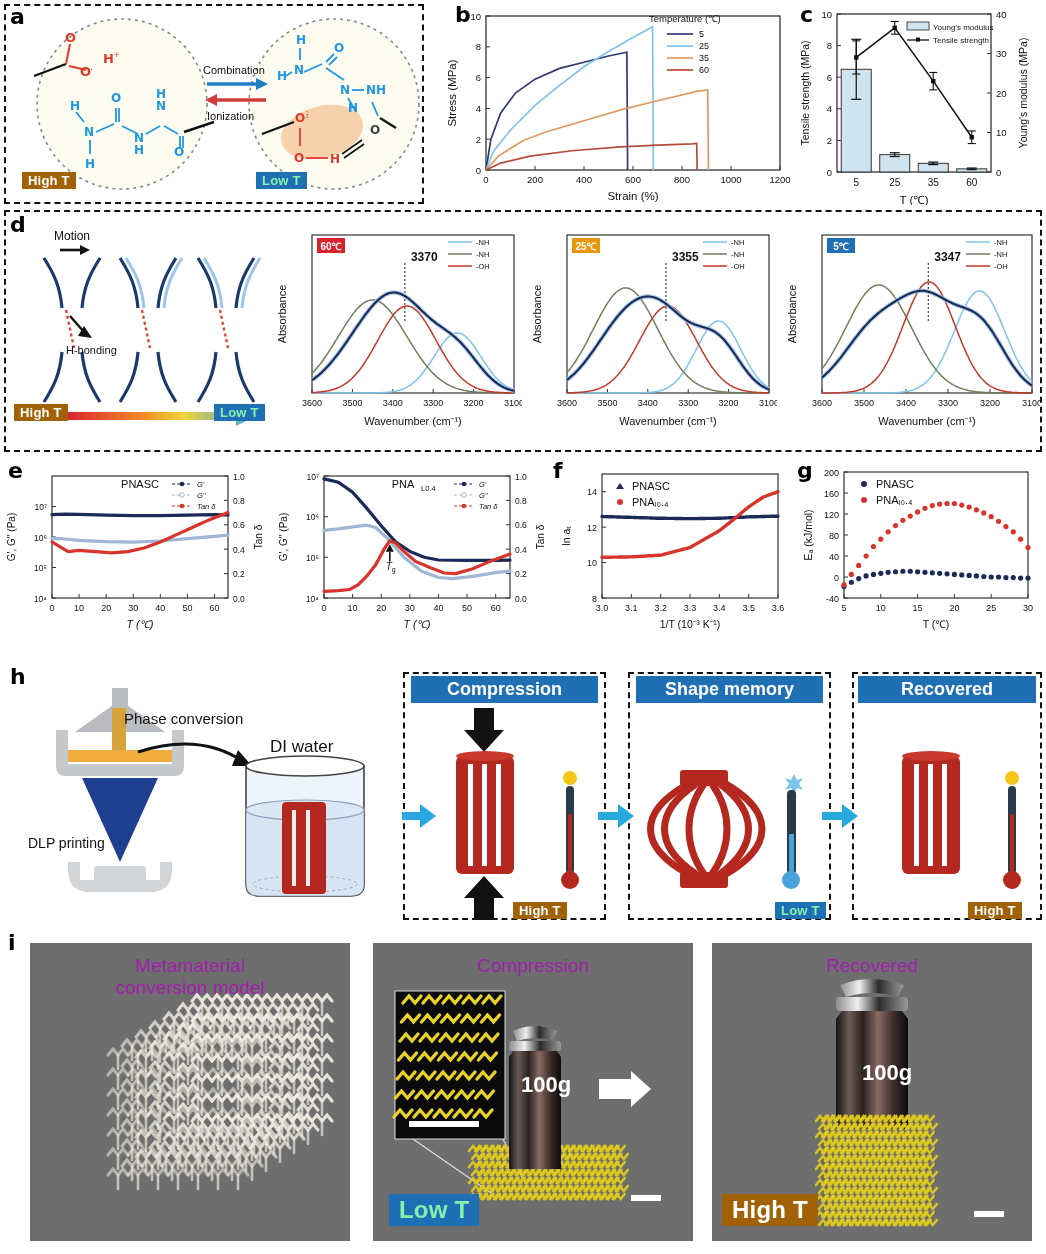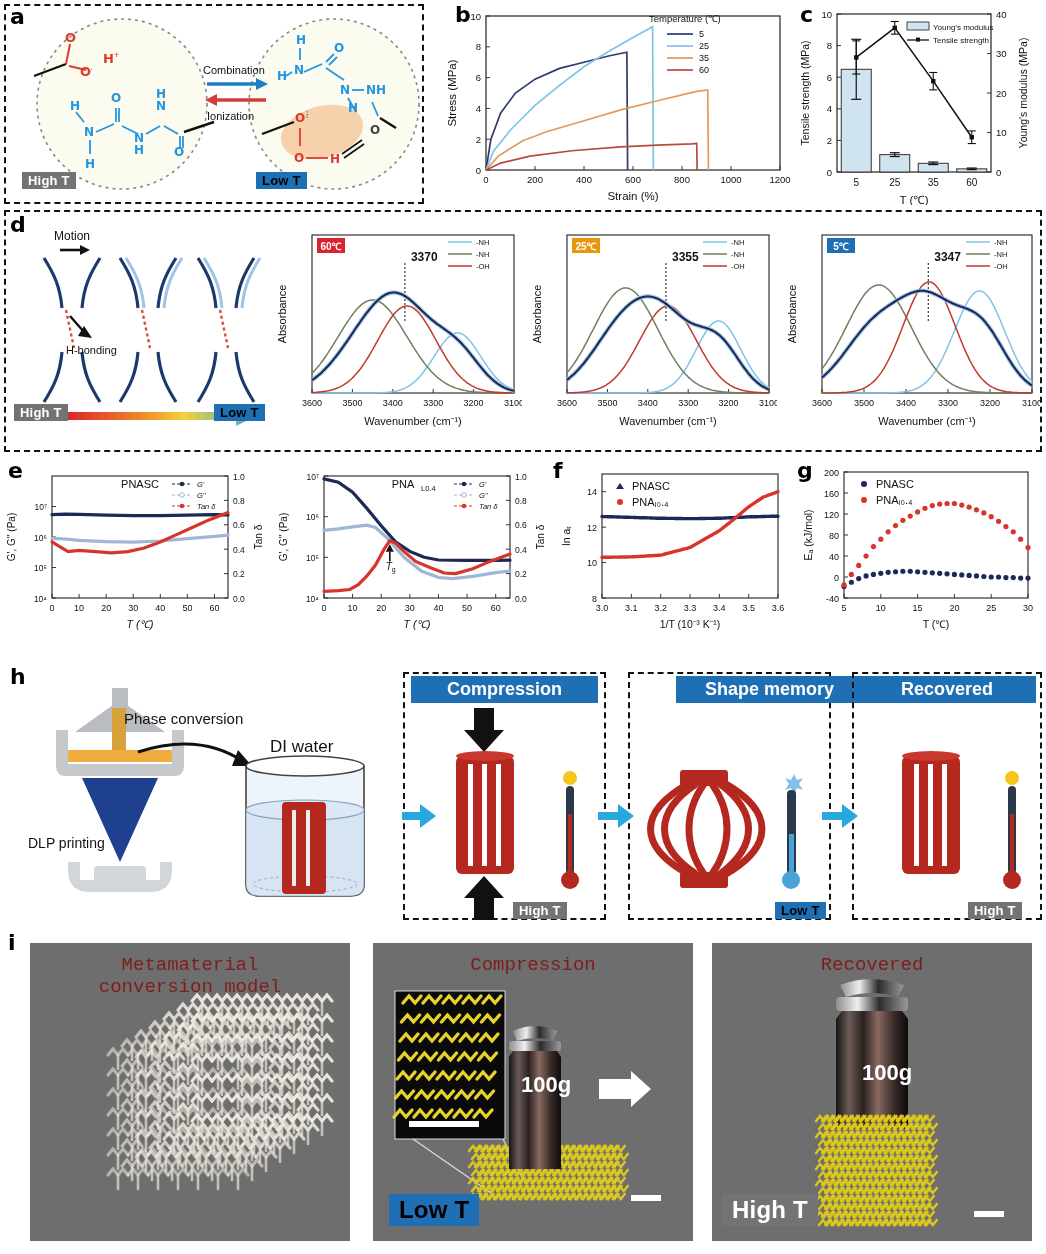--- a/index.html
+++ b/index.html
@@ -1,25 +1,25 @@
 <!DOCTYPE html>
 <html><head>
 <meta charset="utf-8">
 <style>
   html,body{margin:0;padding:0;background:#fff;}
   body{width:1046px;height:1254px;font-family:"Liberation Sans",sans-serif;color:#111;position:relative;overflow:hidden;}
   .fig{position:absolute;inset:0;}
   .panel-letter{position:absolute;font-weight:bold;font-size:22px;font-family:"DejaVu Sans",sans-serif;color:#000;z-index:40;}
   .dashed-box{position:absolute;border:2.5px dashed #111;box-sizing:border-box;}
-  .tagHigh{background:#737373;color:#fff;font-weight:bold;padding:1px 6px;font-size:13px;letter-spacing:.2px;display:inline-block;}
-  .tagLow{background:#1f6fb5;color:#000000;font-weight:bold;padding:1px 6px;font-size:13px;letter-spacing:.2px;display:inline-block;}
+  .tagHigh{background:#a16207;color:#fff;font-weight:bold;padding:1px 6px;font-size:13px;letter-spacing:.2px;display:inline-block;}
+  .tagLow{background:#1f6fb5;color:#86efac;font-weight:bold;padding:1px 6px;font-size:13px;letter-spacing:.2px;display:inline-block;}
   .blueHdr{background:#1f6fb5;color:#fff;font-weight:bold;font-size:18px;text-align:center;padding:3px 0;}
   svg{display:block;}
   .imgbox{position:absolute;background:#6e6e6e;overflow:hidden;}
-  .whiteTxt{color:#7f1d1d;font-size:19px;text-align:center;line-height:1.15;position:absolute;width:100%;font-family:Liberation Mono, monospace;}
+  .whiteTxt{color:#a21caf;font-size:19px;text-align:center;line-height:1.15;position:absolute;width:100%;}
 </style>
 </head>
 <body>
 
 <div class="fig">
 
   <div class="dashed-box" style="left:4px;top:4px;width:420px;height:200px;"></div>
   <div class="panel-letter" style="left:10px;top:4px;">a</div>
   <svg width="420" height="200" style="position:absolute;left:4px;top:4px;">
     <circle cx="118" cy="100" r="85" fill="#fbfbef" stroke="#888" stroke-width="1.6" stroke-dasharray="3 4"></circle>
@@ -623,21 +623,21 @@
     <ellipse cx="285" cy="214" rx="52" ry="8" fill="none" stroke="#9ab" stroke-width="1" stroke-dasharray="3 3"></ellipse>
     <rect x="262" y="132" width="44" height="92" rx="4" fill="#b5281f"></rect>
     <rect x="272" y="140" width="4" height="76" fill="#eee"></rect>
     <rect x="286" y="140" width="4" height="76" fill="#eee"></rect>
     <text x="250" y="82" font-size="17" fill="#111" font-family="Liberation Sans">DI water</text>
   </svg>
 
   <div class="dashed-box" style="left:403px;top:672px;width:203px;height:248px;"></div>
   <div class="blueHdr" style="position:absolute;left:411px;top:676px;width:187px;">Compression</div>
   <div class="dashed-box" style="left:628px;top:672px;width:203px;height:248px;"></div>
-  <div class="blueHdr" style="position:absolute;left:636px;top:676px;width:187px;margin-left:40px;">Shape memory</div>
+  <div class="blueHdr" style="position:absolute;left:636px;top:676px;width:187px;">Shape memory</div>
   <div class="dashed-box" style="left:852px;top:672px;width:190px;height:248px;"></div>
   <div class="blueHdr" style="position:absolute;left:858px;top:676px;width:178px;">Recovered</div>
 
   <svg width="640" height="230" style="position:absolute;left:402px;top:694px;">
 
     <g fill="#29a8e0">
         <polygon points="-2,118 18,118 18,110 34,122 18,134 18,126 -2,126"></polygon>
       </g>
     <g fill="#29a8e0">
         <polygon points="196,118 216,118 216,110 232,122 216,134 216,126 196,126"></polygon>

